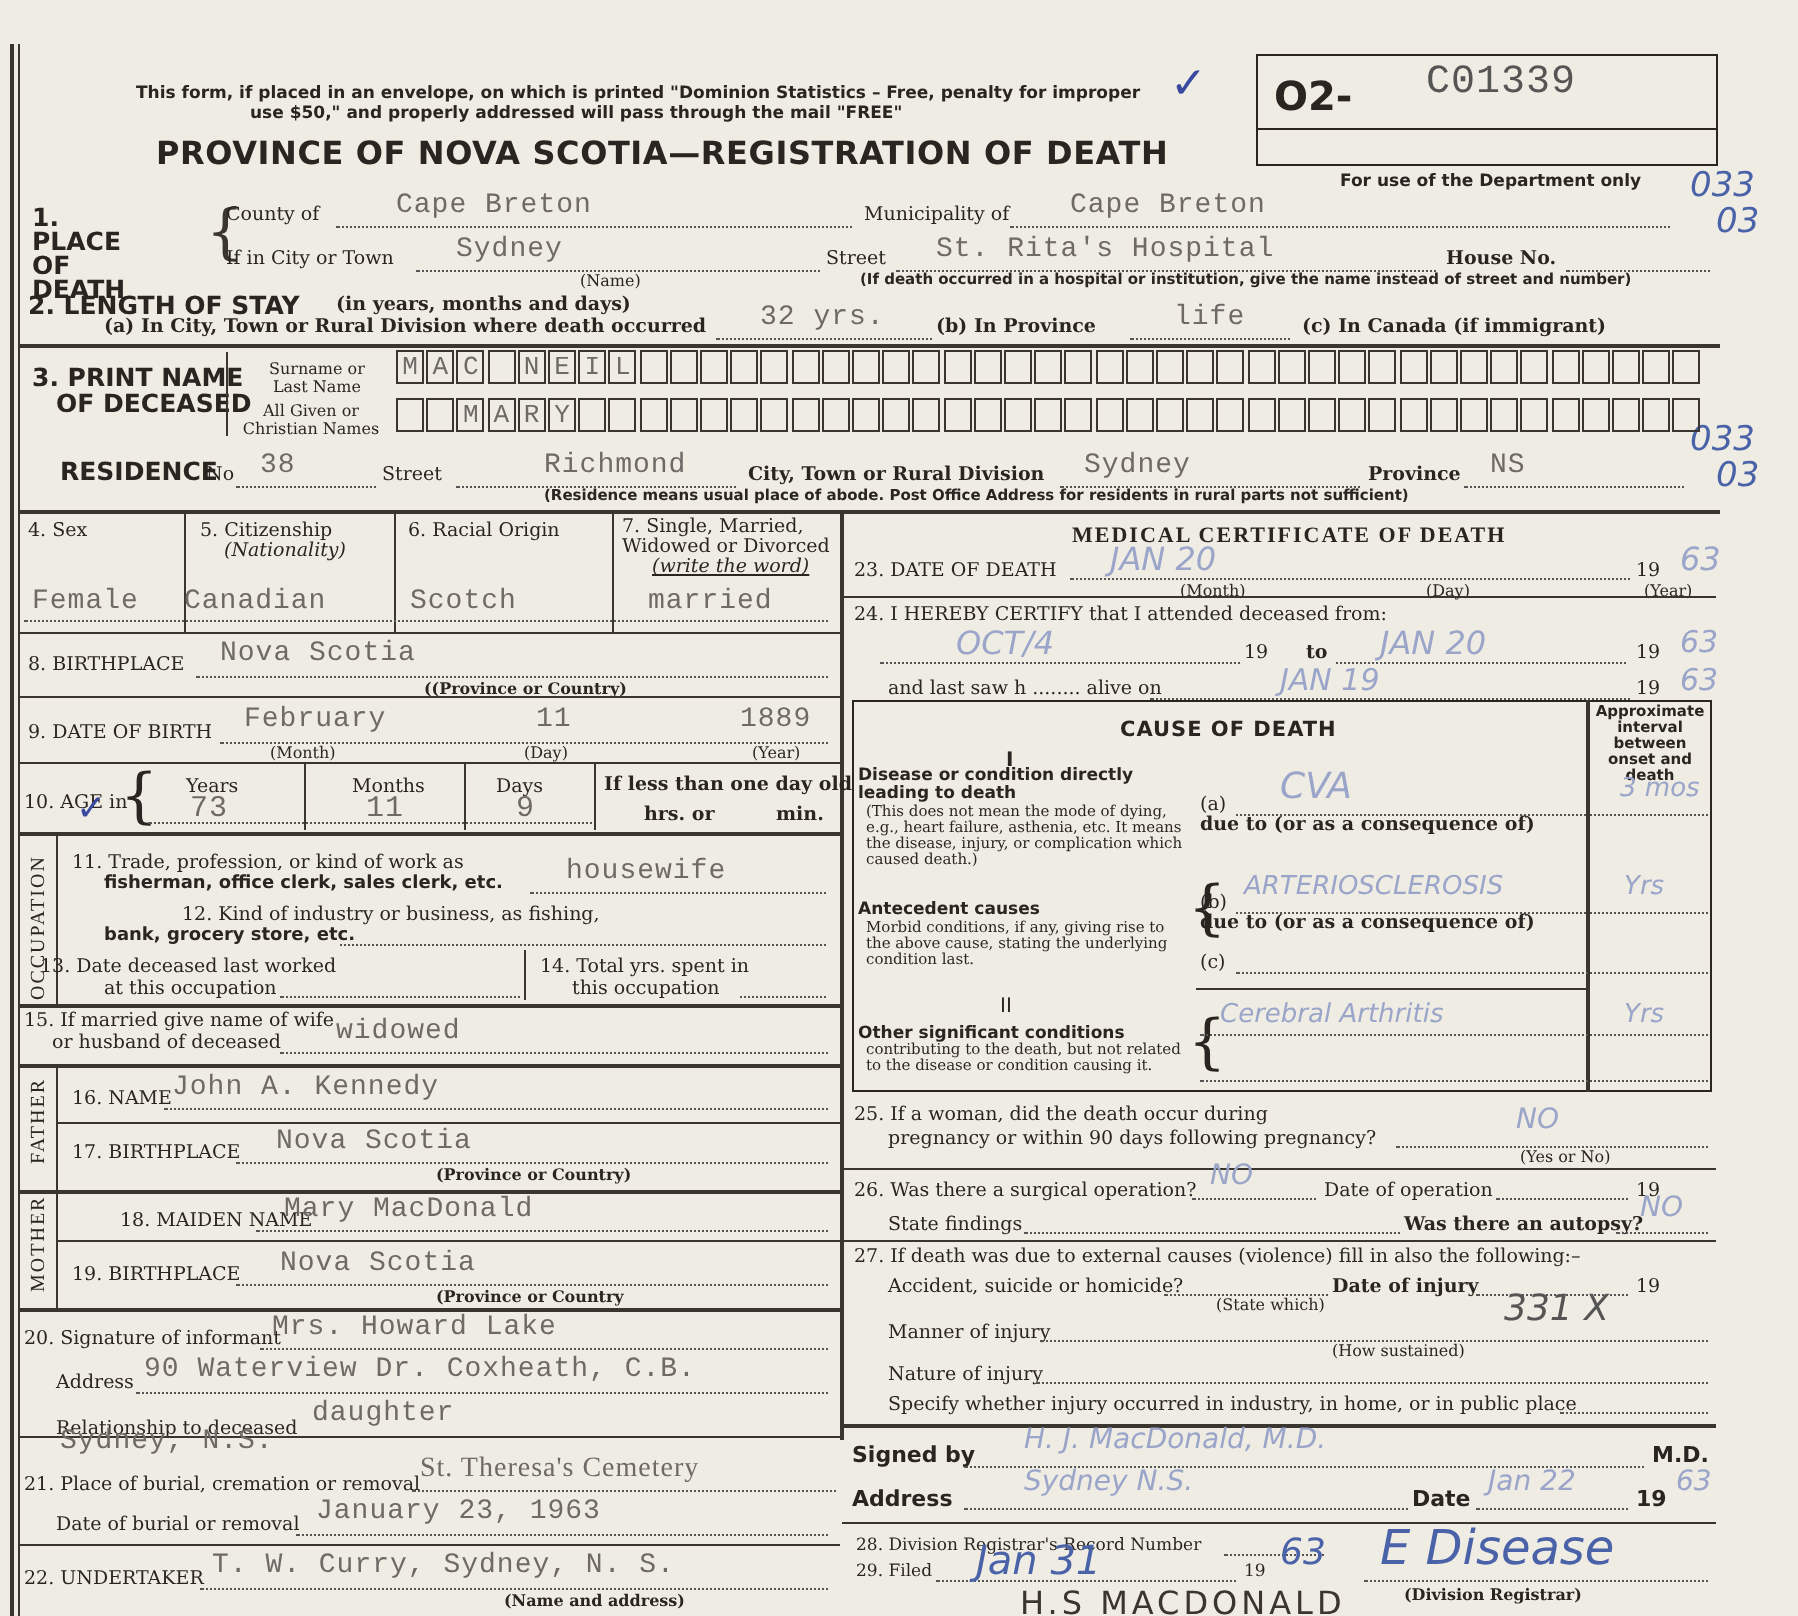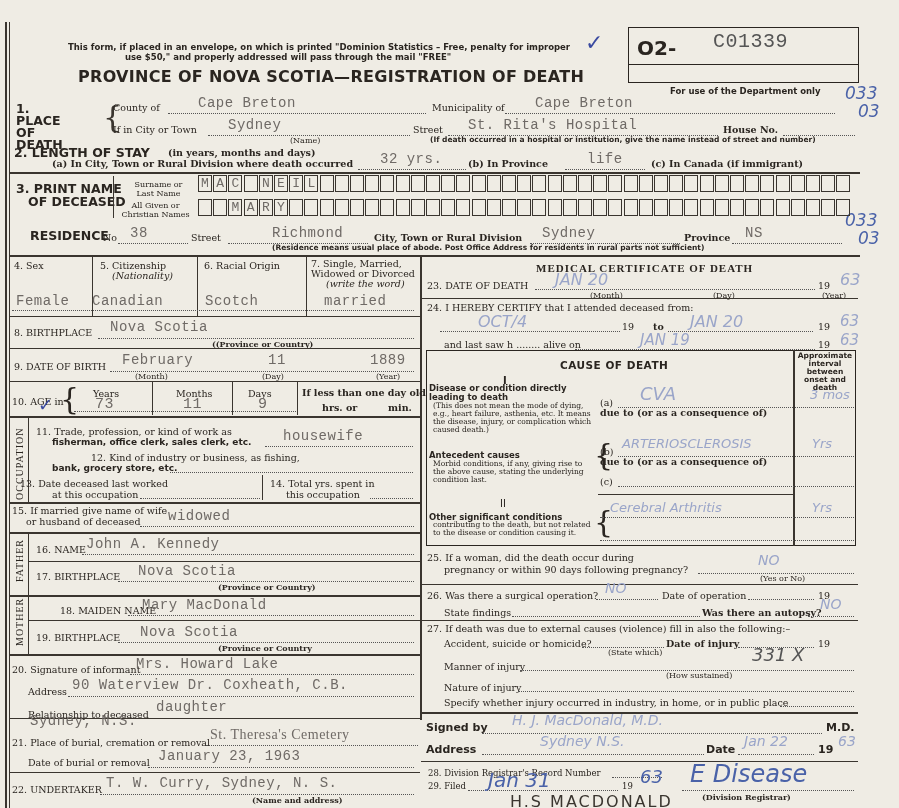--- a/index.html
+++ b/index.html
@@ -197,21 +197,21 @@
 
 <div class="vl" style="left:92px;top:256px;height:60px;"></div>
 <div class="vl" style="left:197px;top:256px;height:60px;"></div>
 <div class="vl" style="left:306px;top:256px;height:60px;"></div>
 <div class="abs lbl" style="left:14px;top:260px;">4. Sex</div>
 <div class="abs lbl" style="left:100px;top:260px;">5. Citizenship</div>
 <div class="abs lbl" style="left:112px;top:270px;font-style:italic;">(Nationality)</div>
 <div class="abs lbl" style="left:204px;top:260px;">6. Racial Origin</div>
 <div class="abs lbl" style="left:311px;top:258px;">7. Single, Married,</div>
 <div class="abs lbl" style="left:311px;top:268px;">Widowed or Divorced</div>
-<div class="abs lbl" style="left:326px;top:278px;font-style:italic;">(write the word)</div>
+<div class="abs lbl" style="left:326px;top:278px;font-style:italic;text-decoration:underline;">(write the word)</div>
 <div class="dots" style="left:12px;top:310px;width:402px;"></div>
 <div class="abs type" style="left:16px;top:293px;">Female</div>
 <div class="abs type" style="left:92px;top:293px;">Canadian</div>
 <div class="abs type" style="left:205px;top:293px;">Scotch</div>
 <div class="abs type" style="left:324px;top:293px;">married</div>
 <div class="hl" style="left:10px;top:316px;width:410px;"></div>
 
 <div class="abs lbl" style="left:14px;top:327px;">8. BIRTHPLACE</div>
 <div class="dots" style="left:98px;top:338px;width:316px;"></div>
 <div class="abs type" style="left:110px;top:319px;">Nova Scotia</div>
@@ -417,21 +417,21 @@
 <div class="abs lbl" style="left:444px;top:697px;">Specify whether injury occurred in industry, in home, or in public place</div>
 <div class="dots" style="left:780px;top:706px;width:74px;"></div>
 <div class="hl2" style="left:421px;top:712px;width:437px;"></div>
 
 <div class="abs sans" style="left:426px;top:721px;font-size:11px;font-weight:bold;">Signed by</div>
 <div class="dots" style="left:482px;top:733px;width:340px;"></div>
 <div class="abs hand faint" style="left:512px;top:712px;font-size:14px;">H. J. MacDonald, M.D.</div>
 <div class="abs sans" style="left:826px;top:721px;font-size:11px;font-weight:bold;">M.D.</div>
 <div class="abs sans" style="left:426px;top:743px;font-size:11px;font-weight:bold;">Address</div>
 <div class="dots" style="left:482px;top:754px;width:222px;"></div>
-<div class="abs hand faint" style="left:512px;top:733px;font-size:14px;margin-left:28px;">Sydney N.S.</div>
+<div class="abs hand faint" style="left:512px;top:733px;font-size:14px;">Sydney N.S.</div>
 <div class="abs sans" style="left:706px;top:743px;font-size:11px;font-weight:bold;">Date</div>
 <div class="dots" style="left:738px;top:754px;width:76px;"></div>
 <div class="abs hand faint" style="left:744px;top:733px;font-size:14px;">Jan 22</div>
 <div class="abs sans" style="left:818px;top:743px;font-size:11px;font-weight:bold;">19</div>
 <div class="abs hand faint" style="left:838px;top:733px;font-size:14px;">63</div>
 <div class="hl" style="left:421px;top:761px;width:437px;"></div>
 
 <div class="abs tiny" style="left:428px;top:768px;font-size:8.5px;">28. Division Registrar's Record Number</div>
 <div class="dots" style="left:612px;top:777px;width:50px;"></div>
 <div class="abs tiny" style="left:428px;top:781px;font-size:8.5px;">29. Filed</div>

